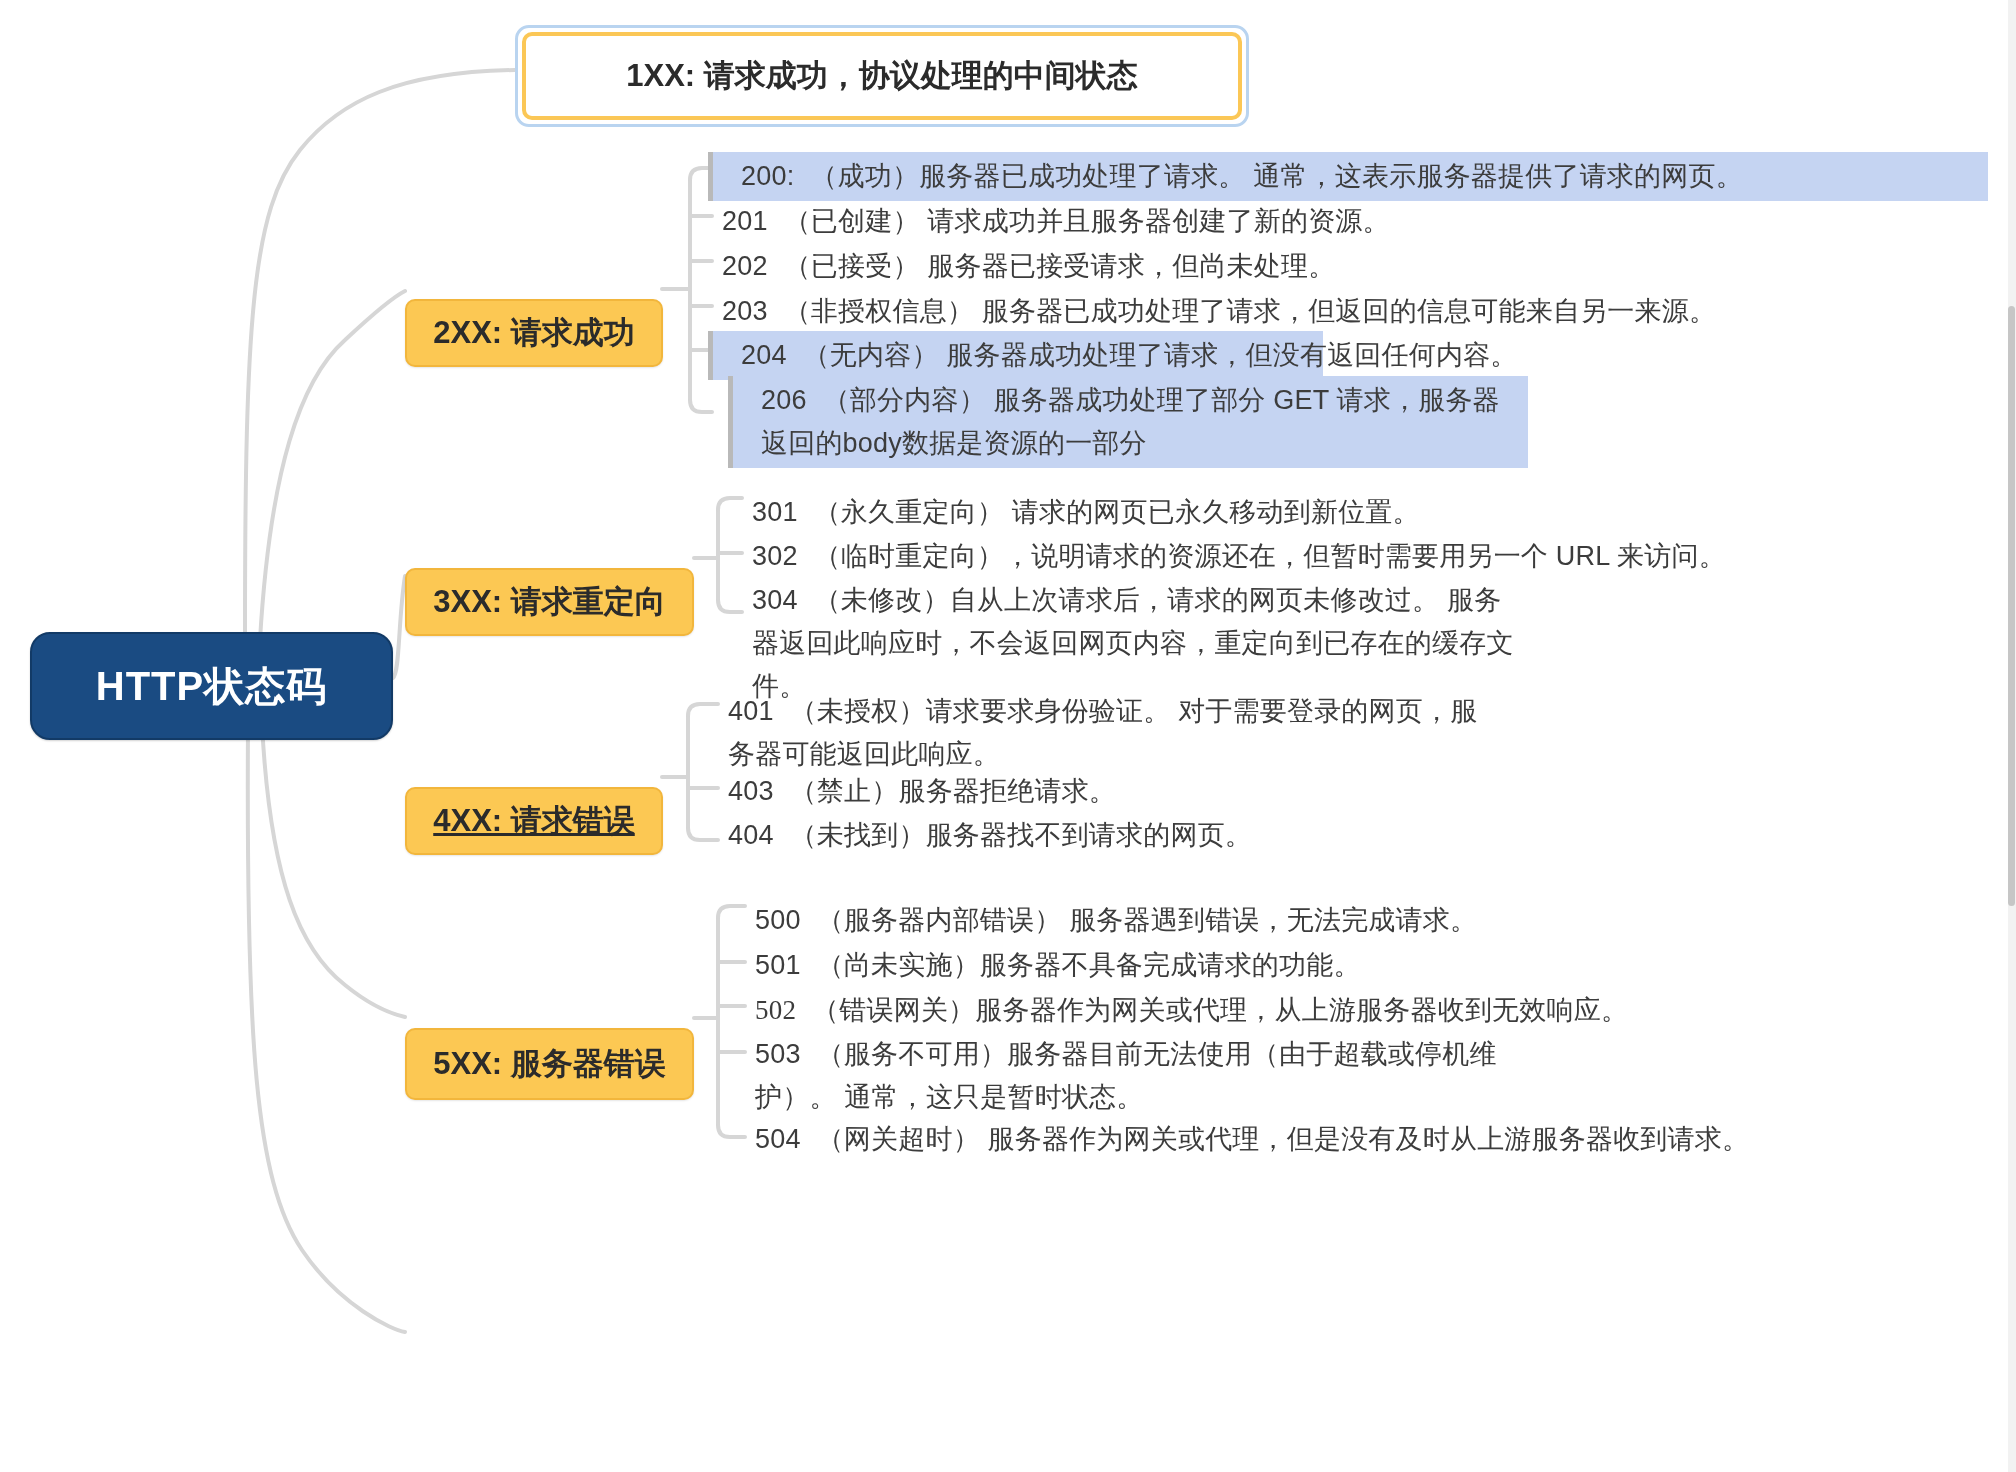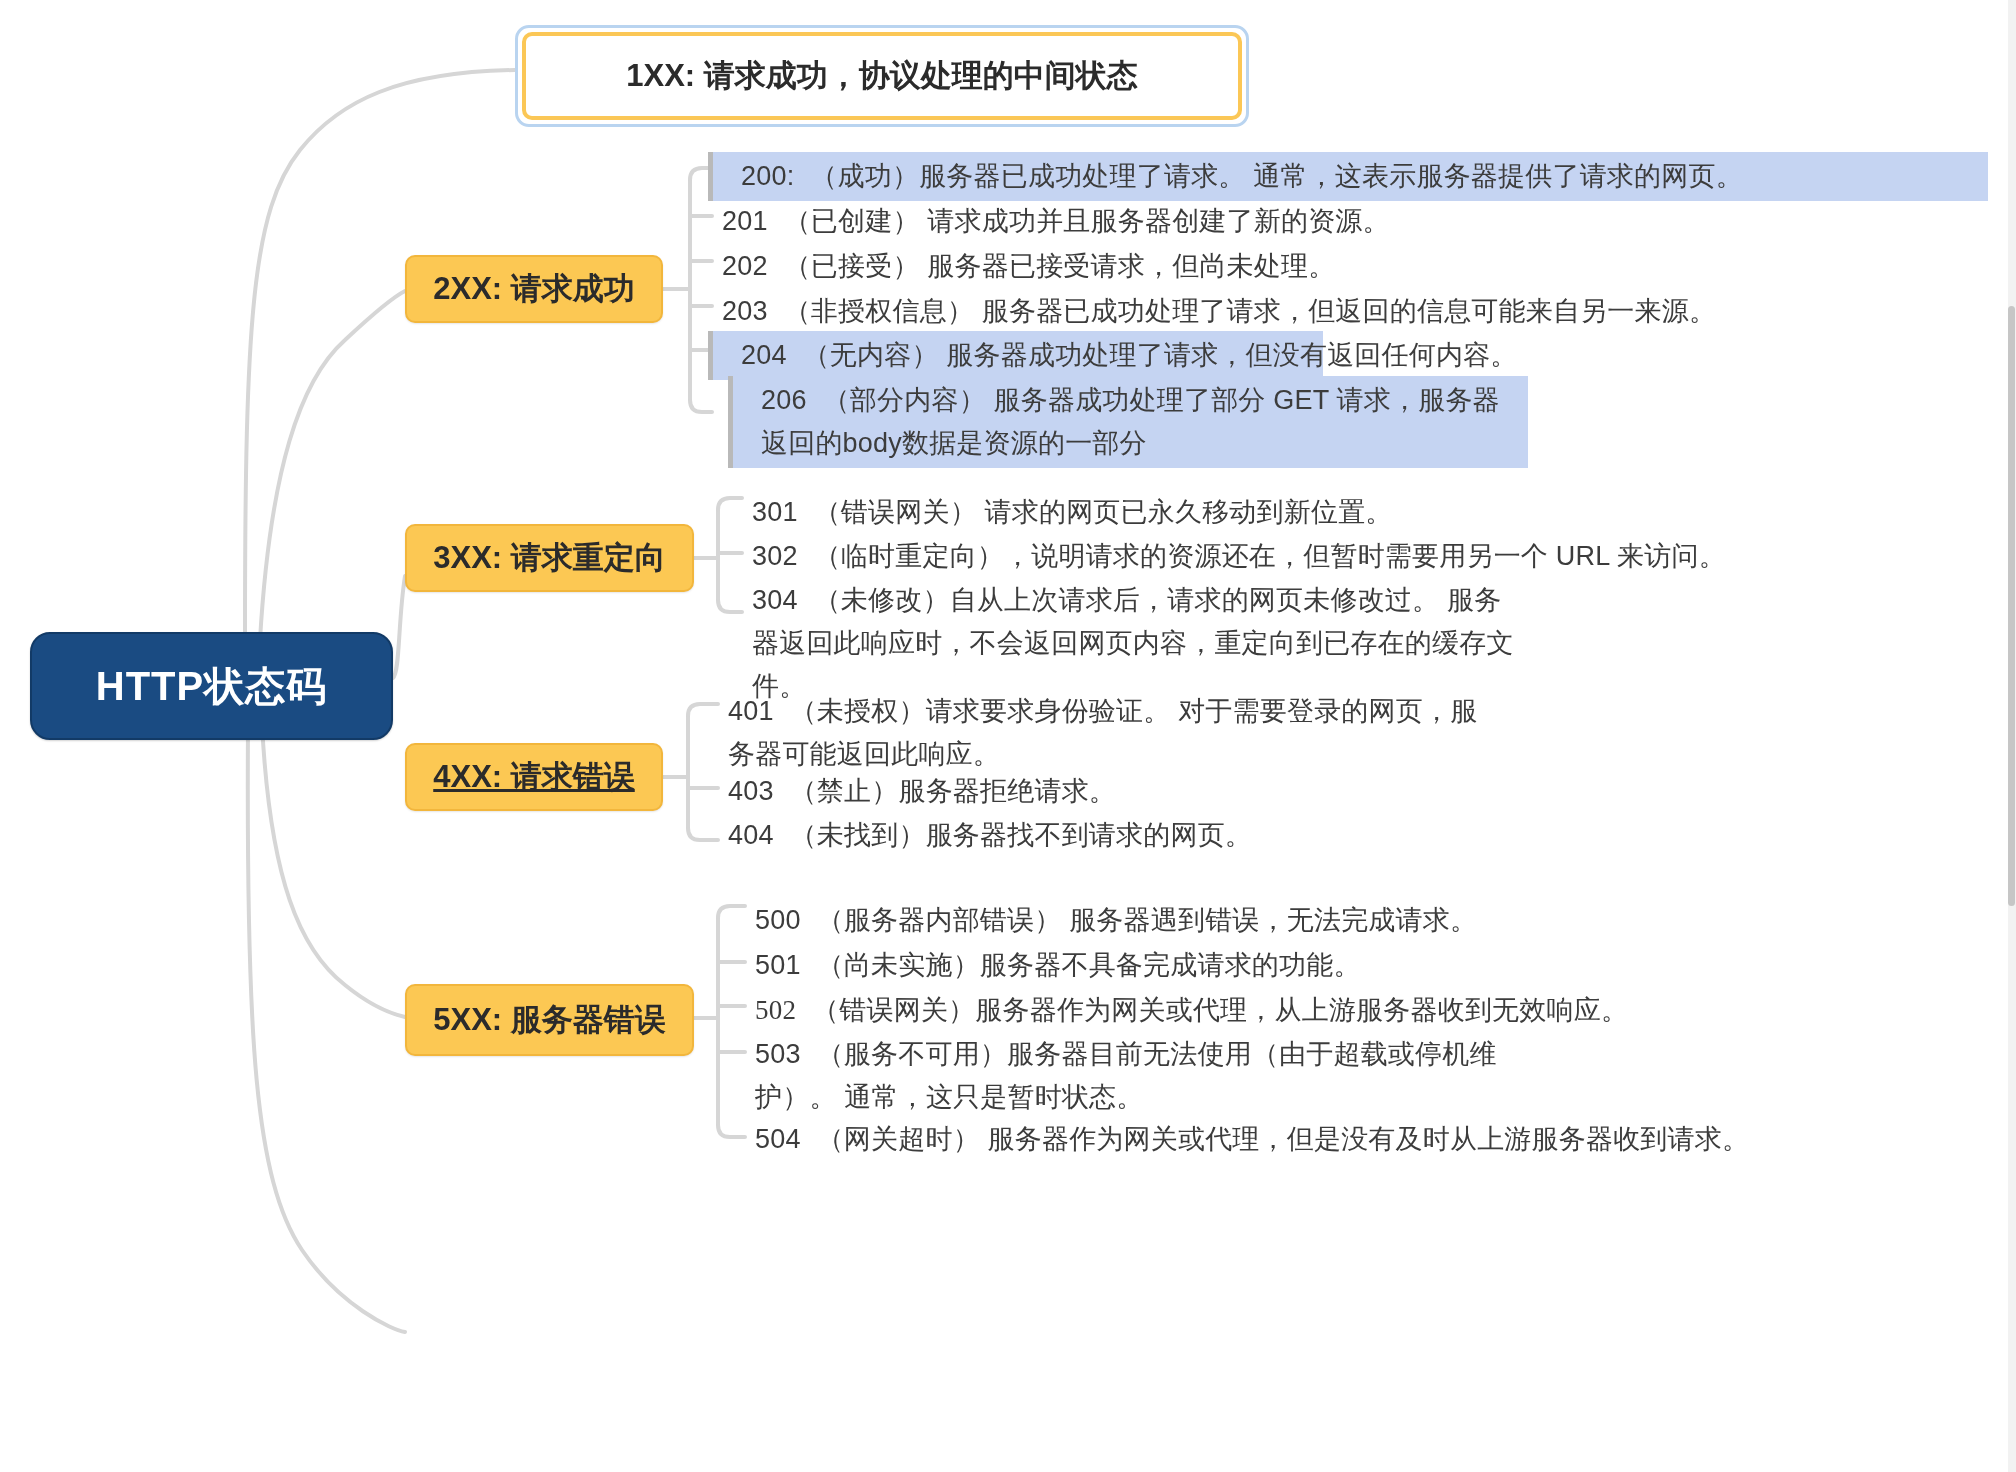--- a/index.html
+++ b/index.html
@@ -54,20 +54,21 @@
     border-radius: 10px;
     display: flex;
     align-items: center;
     justify-content: center;
     color: #2b2b2b;
     font-size: 31px;
     font-weight: bold;
     padding: 0 20px;
     box-shadow: 0 1px 2px rgba(0,0,0,.10);
     white-space: nowrap;
+    margin-top: 44px;
   }
   .node-1xx-wrap {
     position: absolute;
     left: 515px;
     top: 25px;
     padding: 4px;
     border: 3px solid #b9d4f0;
     border-radius: 14px;
     background: transparent;
   }
@@ -203,21 +204,21 @@
   </div>
   <div class="leaf sel wrap" style="left:708px; top:376px; width:800px;margin-left:20px;">
     <span class="code">206</span><span>（部分内容） 服务器成功处理了部分 GET 请求，服务器返回的body数据是资源的一部分</span>
   </div>
 
   <div class="cat" style="left:405px; top:524px; width:289px; height:68px;">
     <span>3XX: 请求重定向</span>
   </div>
 
   <div class="leaf" style="left:742px; top:488px;">
-    <span class="code">301</span><span>（错误网关） 请求的网页已永久移动到新位置。</span>
+    <span class="code">301</span><span>（永久重定向） 请求的网页已永久移动到新位置。</span>
   </div>
   <div class="leaf" style="left:742px; top:532px;">
     <span class="code">302</span><span>（临时重定向），说明请求的资源还在，但暂时需要用另一个 URL 来访问。</span>
   </div>
   <div class="leaf wrap" style="left:742px; top:576px; width:790px;">
     <span class="code">304</span><span>（未修改）自从上次请求后，请求的网页未修改过。 服务器返回此响应时，不会返回网页内容，重定向到已存在的缓存文件。</span>
   </div>
 
   <div class="cat" style="left:405px; top:743px; width:258px; height:68px;text-decoration:underline;">
     <span>4XX: 请求错误</span>

